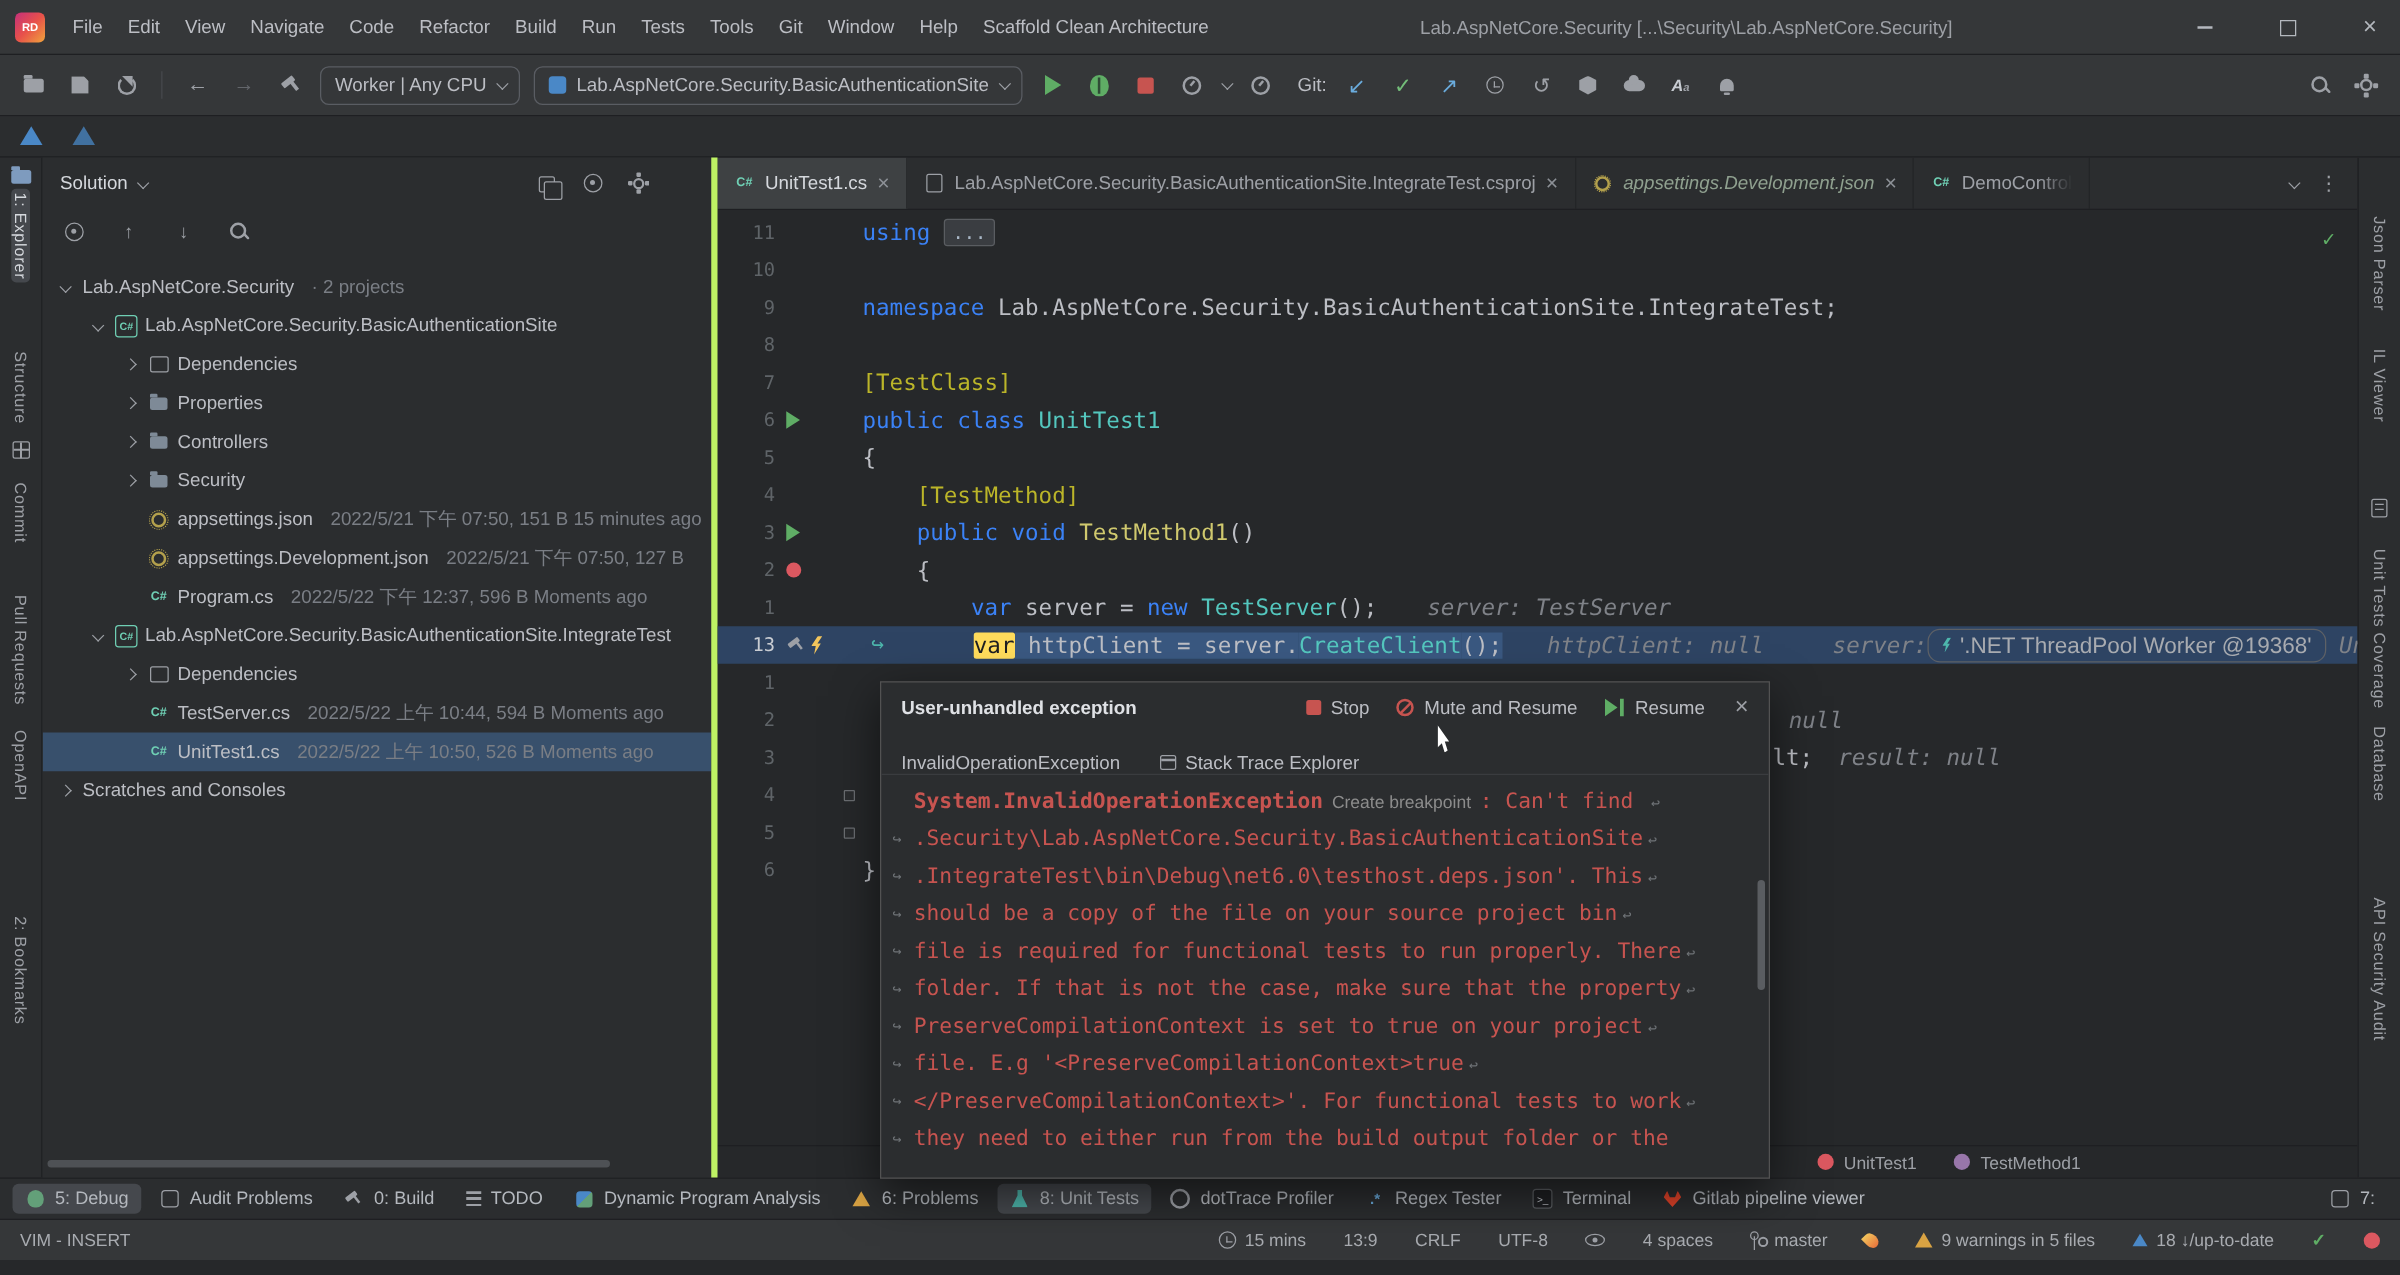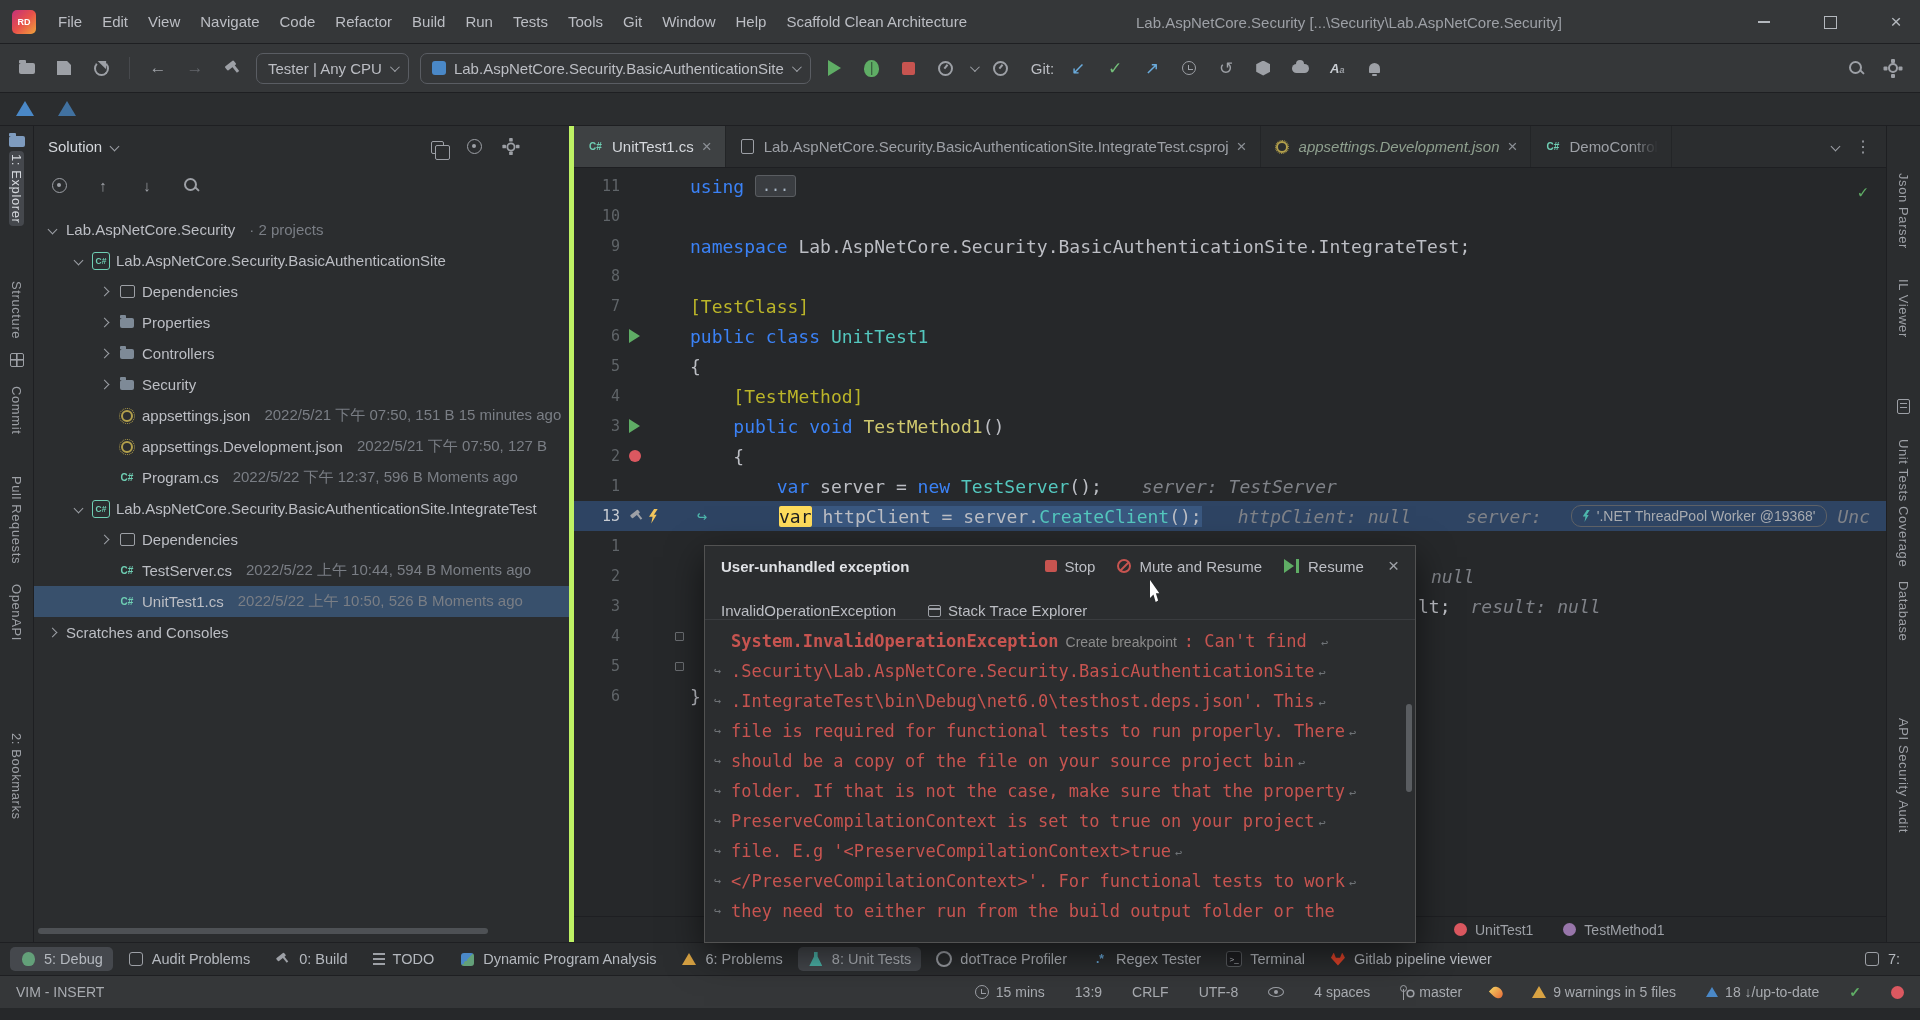--- a/index.html
+++ b/index.html
@@ -151,21 +151,21 @@
   .spacer{flex:none;display:inline-block}
   .step-arrow{color:#4DB6AC;display:inline-block;transform:scaleX(-1);width:24px;text-align:center;font-size:17px;flex:none}
   .step-arrow::before{content:"↩"}
   .gic{display:inline-block;flex:none}
   .gic-run{width:0;height:0;border-left:11px solid #5FAD65;border-top:7px solid transparent;border-bottom:7px solid transparent}
   .gic-bp{width:12px;height:12px;border-radius:50%;background:#DB5860}
   .gic-hammer{width:15px;height:15px;position:relative}
   .gic-hammer::before{content:"";position:absolute;left:1px;top:3px;width:10px;height:4px;background:#9DA0A6;border-radius:1px;transform:rotate(-38deg)}
   .gic-hammer::after{content:"";position:absolute;left:6px;top:6px;width:8px;height:2px;background:#9DA0A6;transform:rotate(52deg)}
   .gic-bolt{width:9px;height:15px;background:#F2C55C;clip-path:polygon(60% 0,100% 0,55% 42%,85% 42%,25% 100%,40% 55%,0 55%)}
-  .thread-badge{margin-left:auto;display:inline-flex;align-items:center;gap:7px;border:1px solid #5E6166;border-radius:10px;padding:2px 11px;font-size:14px;color:#A8ABB0;font-family:"Liberation Sans",sans-serif;white-space:nowrap;flex:none}
+  .thread-badge{margin-left:auto;display:inline-flex;align-items:center;gap:7px;border:1px solid #5E6166;border-radius:10px;padding:2px 11px;font-size:18px;color:#A8ABB0;font-family:"Liberation Sans",sans-serif;white-space:nowrap;flex:none}
   .badge-bolt{width:7px;height:12px;background:#4DB6AC;clip-path:polygon(60% 0,100% 0,55% 42%,85% 42%,25% 100%,40% 55%,0 55%)}
   .tail{margin-left:10px;flex:none}
   .insp-check{position:absolute;top:14px;right:18px;color:#5FAD65;font-size:17px;font-weight:bold}
   .insp-check::before{content:"✓"}
 
   #editor-breadcrumbs{height:26px;border-top:1px solid #1E1F22;display:flex;align-items:center;flex:none;background:#26282A}
   #breadcrumbs{display:flex;align-items:center;gap:30px;padding-left:880px;font-size:14px;color:#9DA0A6;white-space:nowrap}
   .bc-item{display:flex;align-items:center;gap:8px}
   .bcic{width:13px;height:13px;border-radius:50%;flex:none}
   .bcic-test-class{background:#DB5860}
@@ -282,21 +282,21 @@
     <span class="tbi">
         <i class="i-sync"></i>
       </span>
     <span class="tsep"></span>
     <span class="tbi glyph">←</span>
     <span class="tbi glyph dim">→</span>
     <span class="tbi">
         <i class="i-hammer"></i>
       </span>
     <div class="combo">
-      <span>Tester | Any CPU</span>
+      <span>Worker | Any CPU</span>
       <i class="cdown"></i>
     </div>
     <div class="combo">
       <i class="runcfg-ic"></i>
       <span>Lab.AspNetCore.Security.BasicAuthenticationSite</span>
       <i class="cdown"></i>
     </div>
     <span class="tbi">
         <i class="i-play"></i>
       </span>
@@ -874,22 +874,22 @@
       <span>InvalidOperationException</span>
       <span><i class="ste-icon"></i><span>Stack Trace Explorer</span></span>
     </div>
     <div class="popup-body">
       <div class="msg-head">
         <span class="exc-type">System.InvalidOperationException</span><span class="create-bp">Create breakpoint</span><span>: Can't find</span>
       </div>
       <div id="popup-lines">
           <div class="msg-line">.Security\Lab.AspNetCore.Security.BasicAuthenticationSite</div>
           <div class="msg-line">.IntegrateTest\bin\Debug\net6.0\testhost.deps.json'. This</div>
+          <div class="msg-line">should be a copy of the file on your source project bin</div>
           <div class="msg-line">file is required for functional tests to run properly. There</div>
-          <div class="msg-line">should be a copy of the file on your source project bin</div>
           <div class="msg-line">folder. If that is not the case, make sure that the property</div>
           <div class="msg-line">PreserveCompilationContext is set to true on your project</div>
           <div class="msg-line">file. E.g '&lt;PreserveCompilationContext&gt;true</div>
           <div class="msg-line">&lt;/PreserveCompilationContext&gt;'. For functional tests to work</div>
           <div class="msg-line last">they need to either run from the build output folder or the</div>
         </div>
       <div class="popup-scroll"></div>
     </div>
   </div>
 

